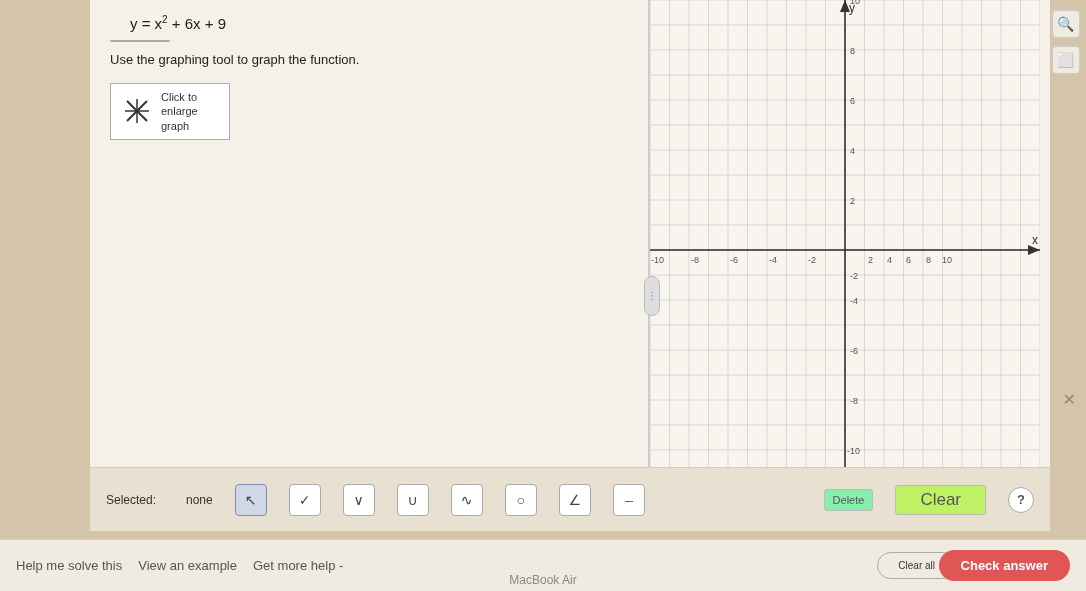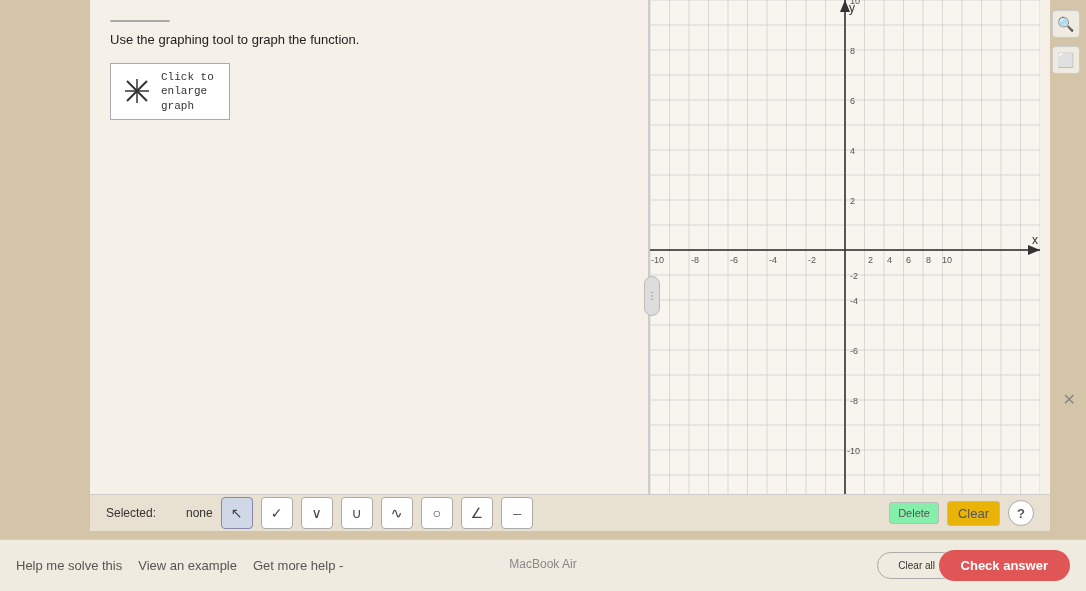--- a/index.html
+++ b/index.html
@@ -82,21 +82,20 @@
 
     .enlarge-icon svg {
       width: 28px;
       height: 28px;
     }
 
     .enlarge-text {
       font-size: 11px;
       color: #333;
       line-height: 1.3;
-      font-family: Liberation Mono, monospace;
     }
 
     
     .graph-panel {
       position: absolute;
       left: 650px;
       top: 0;
       width: 400px;
       height: 510px;
       background: #f5f0e8;
@@ -120,27 +119,27 @@
       z-index: 20;
       border: 1px solid #bbb;
     }
 
     
     .bottom-toolbar {
       position: absolute;
       left: 90px;
       bottom: 60px;
       width: 960px;
-      height: 37px;
+      height: 64px;
       background: #e8e0d0;
       border-top: 1px solid #ccc;
       display: flex;
       align-items: center;
       padding: 0 16px;
-      gap: 8px;
+      gap: 22px;
       justify-content: space-between;
     }
 
     .selected-label {
       font-size: 12px;
       color: #333;
       min-width: 80px;
     }
 
     .selected-value {
@@ -174,25 +173,25 @@
       font-size: 11px;
       color: #555;
       background: #86efac;
       border: 1px solid #bbb;
       padding: 4px 8px;
       border-radius: 3px;
       cursor: pointer;
     }
 
     .clear-btn {
-      font-size: 13px;
+      font-size: 17px;
       color: #555;
-      background: #eab308;
+      background: #bef264;
       border: 1px solid #bbb;
-      padding: 4px 10px;
+      padding: 4px 24px;
       border-radius: 3px;
       cursor: pointer;
     }
 
     .help-btn {
       width: 26px;
       height: 26px;
       border-radius: 50%;
       border: 1px solid #aaa;
       background: white;
@@ -285,20 +284,23 @@
       cursor: pointer;
       color: #555;
     }
   </style>
 </head>
 <body>
 
 <div class="screen">
 
   <div class="left-panel">
+    <div class="equation">
+      y = x<sup>2</sup> + 6x + 9
+    </div>
     <div class="divider-line"></div>
     <div class="instructions">Use the graphing tool to graph the function.</div>
     <div class="enlarge-box">
       <div class="enlarge-icon">
         <svg viewBox="0 0 28 28" xmlns="http://www.w3.org/2000/svg">
           <line x1="4" y1="4" x2="24" y2="24" stroke="#333" stroke-width="2"></line>
           <line x1="24" y1="4" x2="4" y2="24" stroke="#333" stroke-width="2"></line>
           <line x1="14" y1="2" x2="14" y2="26" stroke="#333" stroke-width="1.5"></line>
           <line x1="2" y1="14" x2="26" y2="14" stroke="#333" stroke-width="1.5"></line>
         </svg>
@@ -431,20 +433,20 @@
 
   <div class="bottom-action-bar">
     <a class="help-link">Help me solve this</a>
     <a class="help-link">View an example</a>
     <a class="help-link">Get more help -</a>
 
     <button class="clear-all-btn">Clear all</button>
     <button class="check-answer-btn">Check answer</button>
   </div>
 
-  <div style="position:absolute;bottom:20px;left:50%;transform:translateX(-50%);font-size:12px;color:#888;">MacBook Air</div>
+  <div style="position:absolute;bottom:4px;left:50%;transform:translateX(-50%);font-size:12px;color:#888;">MacBook Air</div>
 
   <div class="right-icons">
     <div class="right-icon">🔍</div>
     <div class="right-icon">⬜</div>
   </div>
 
 </div>
 
 </body></html>

